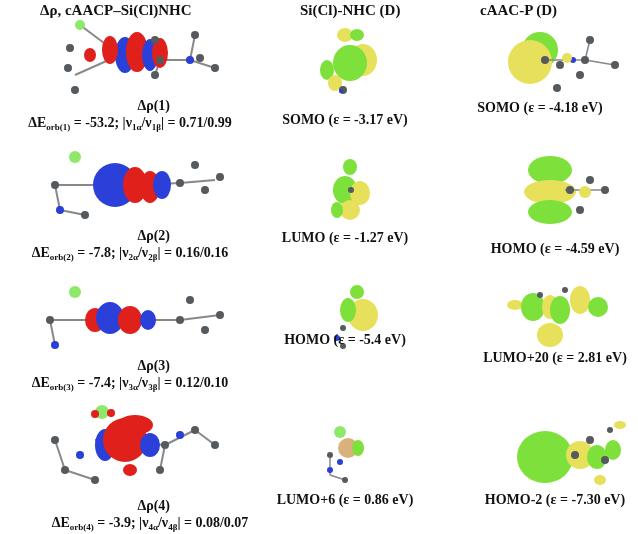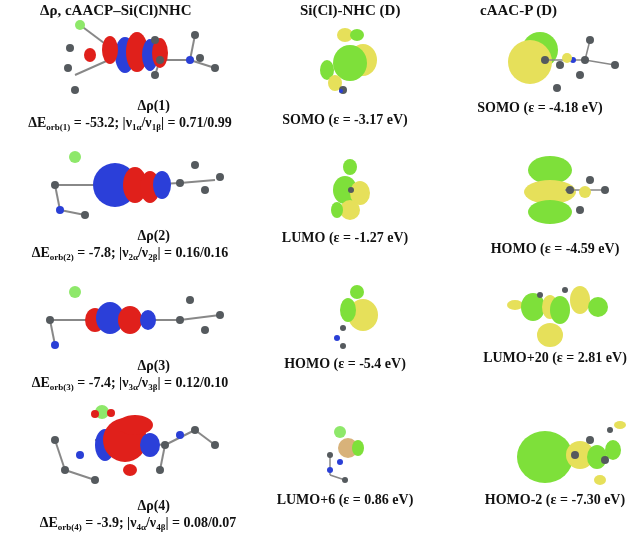--- a/index.html
+++ b/index.html
@@ -139,21 +139,21 @@
     <circle cx="45" cy="55" r="4" fill="#2a3fd6"></circle>
   <circle cx="130" cy="45" r="4" fill="#555a5e"></circle>
     <circle cx="160" cy="30" r="4" fill="#555a5e"></circle>
   <circle cx="180" cy="45" r="4" fill="#555a5e"></circle>
     <circle cx="125" cy="70" r="4" fill="#555a5e"></circle>
   <circle cx="145" cy="35" r="4" fill="#2a3fd6"></circle>
 </svg>
 <div class="rho" style="left:90px;top:498px;width:80px;">
   <span>Δρ(4)</span>
 </div>
-<div class="cap" style="left:8px;top:515px;width:260px;">
+<div class="cap" style="left:0;top:515px;width:260px;padding-left:20px;">
   ΔE<sub>orb(<span>4</span>)</sub> = <span>-3.9</span>; |ν<sub>4α</sub>/ν<sub>4β</sub>| = <span>0.08/0.07</span>
 </div>
 
 <svg class="mol" style="left:315px;top:25px;" width="70" height="75" viewBox="0 0 70 75">
   <ellipse cx="30" cy="10" rx="8" ry="7" fill="#e6e05a"></ellipse>
     <ellipse cx="42" cy="10" rx="7" ry="6" fill="#7ee03a"></ellipse>
   <ellipse cx="48" cy="35" rx="14" ry="16" fill="#e6e05a"></ellipse>
   <ellipse cx="35" cy="38" rx="17" ry="18" fill="#7ee03a"></ellipse>
   <ellipse cx="12" cy="45" rx="7" ry="10" fill="#7ee03a"></ellipse>
     <ellipse cx="20" cy="58" rx="7" ry="8" fill="#e6e05a"></ellipse>
@@ -177,21 +177,21 @@
 </div>
 
 <svg class="mol" style="left:315px;top:280px;" width="70" height="70" viewBox="0 0 70 70">
   <ellipse cx="42" cy="12" rx="7" ry="7" fill="#7ee03a"></ellipse>
   <ellipse cx="48" cy="35" rx="15" ry="16" fill="#e6e05a"></ellipse>
   <ellipse cx="33" cy="30" rx="8" ry="12" fill="#7ee03a"></ellipse>
   <circle cx="28" cy="48" r="3" fill="#555a5e"></circle>
     <circle cx="22" cy="58" r="3" fill="#2a3fd6"></circle>
   <circle cx="28" cy="66" r="3" fill="#555a5e"></circle>
 </svg>
-<div class="cap" style="left:270px;top:356px;width:150px;">
+<div class="cap" style="left:270px;top:332px;width:150px;">
   <span>HOMO (ε = -5.4 eV)</span>
 </div>
 
 <svg class="mol" style="left:310px;top:420px;" width="70" height="70" viewBox="0 0 70 70">
   <ellipse cx="30" cy="12" rx="6" ry="6" fill="#8ee86a"></ellipse>
   <ellipse cx="38" cy="28" rx="10" ry="10" fill="#d8b27a"></ellipse>
   <ellipse cx="48" cy="28" rx="6" ry="8" fill="#7ee03a"></ellipse>
   <g stroke="#888" stroke-width="1.5">
       <line x1="20" y1="35" x2="20" y2="55"></line>
       <line x1="20" y1="55" x2="35" y2="60"></line>

